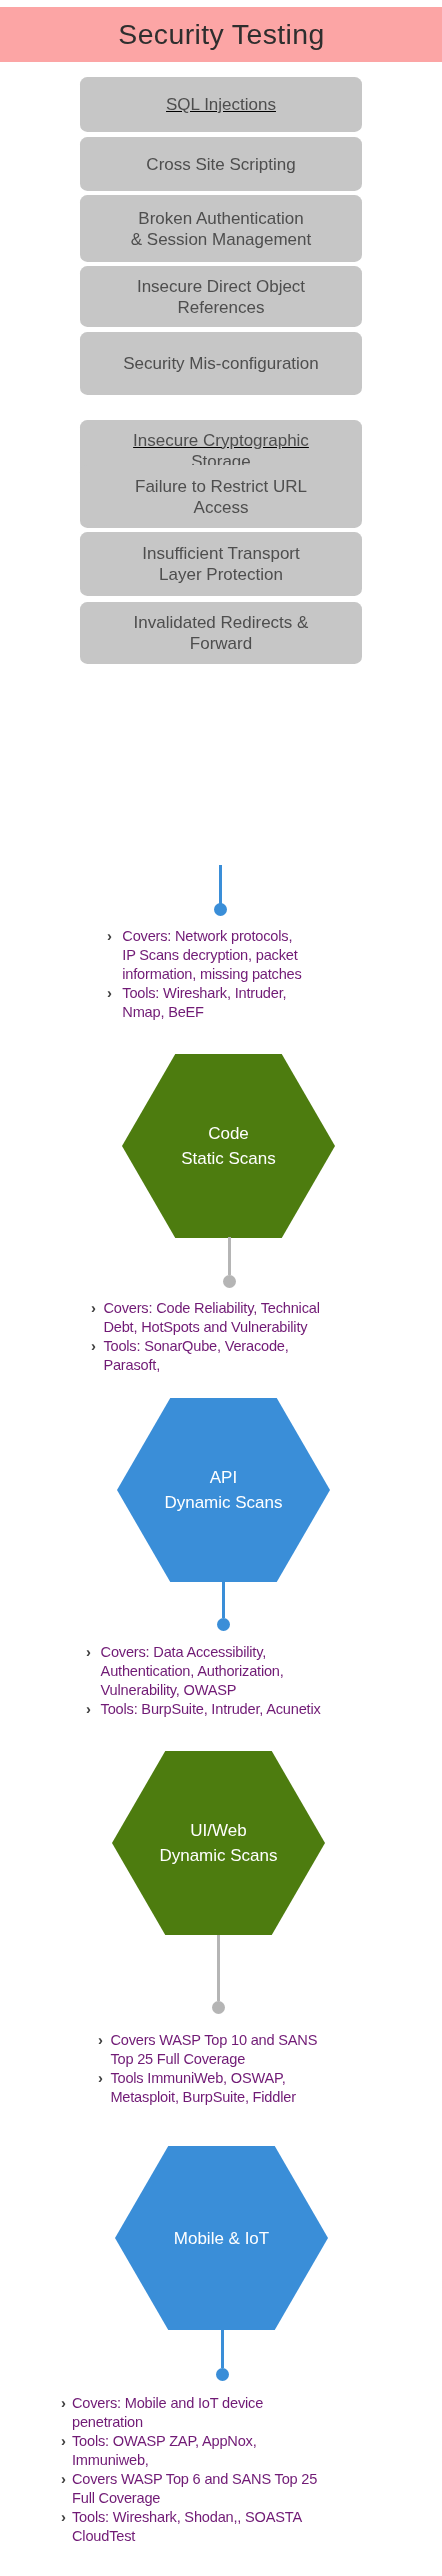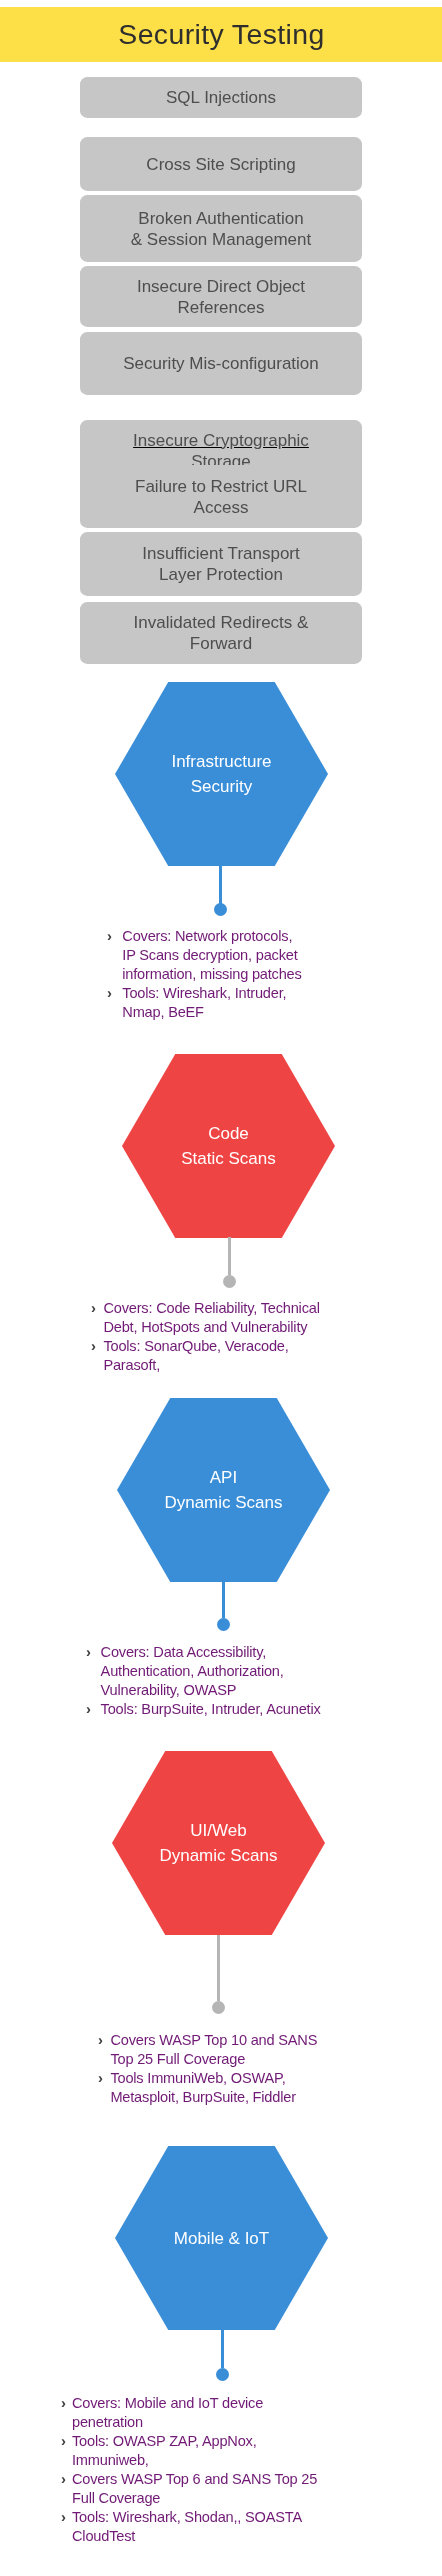--- a/index.html
+++ b/index.html
@@ -1,27 +1,27 @@
 <!DOCTYPE html>
 <html style="font-size:11.7px"><head>
 <meta charset="utf-8">
 <style>
   html,body{margin:0;padding:0;background:#ffffff;font-family:"Liberation Sans",sans-serif;}
   .canvas{position:relative;width:443px;height:2576px;margin:0 auto;background:#ffffff;overflow:hidden;}
-  .band{position:absolute;left:0;top:7.3px;width:443px;height:55px;background:#fde047;
+  .band{position:absolute;left:0;top:7.3px;width:443px;height:55px;background:#fca5a5;
         display:flex;align-items:center;justify-content:center;}
   .title{font-size:28.4px;color:#2e2e2e;letter-spacing:0.4px;white-space:pre;}
   .tbox{position:absolute;left:80px;width:282px;background:#c6c6c6;border-radius:7.3px;
         display:flex;align-items:center;justify-content:center;text-align:center;}
   .tbox span{white-space:pre;font-size:17px;line-height:21px;color:#4e4e4e;}
   .hex{position:absolute;width:213px;height:184px;
        clip-path:polygon(25% 0%,75% 0%,100% 50%,75% 100%,25% 100%,0% 50%);
        display:flex;align-items:center;justify-content:center;text-align:center;}
   .hex.blue{background:#3a8ed8;}
-  .hex.gray{background:#ef4444;}
+  .hex.gray{background:#4d7c0f;}
   .hex span{white-space:pre;color:#ffffff;font-size:17px;line-height:25px;}
   .stem{position:absolute;width:2.9px;}
   .stem.blue{background:#3a8ed8;}
   .stem.gray{background:#b5b5b5;}
   .dot{position:absolute;width:13px;height:13px;border-radius:50%;}
   .dot.blue{background:#3a8ed8;}
   .dot.gray{background:#b5b5b5;}
   .bullets{position:absolute;}
   .bi{display:flex;align-items:flex-start;}
   .bi .mk{flex:none;font-weight:700;font-size:14.6px;line-height:19px;color:#3f3f3f;}
@@ -29,21 +29,21 @@
 </style>
 </head>
 <body>
 
 <div class="canvas">
 
   <div class="band">
     <div class="title">Security Testing</div>
   </div>
 
-  <div class="tbox" style="top:77px;height:41px;">
+  <div class="tbox" style="top:77px;height:55px;text-decoration:underline;">
       <span>SQL Injections</span>
     </div>
   <div class="tbox" style="top:137px;height:54px;">
       <span>Cross Site Scripting</span>
     </div>
   <div class="tbox" style="top:195px;height:67px;">
       <span>Broken Authentication
 &amp; Session Management</span>
     </div>
   <div class="tbox" style="top:266px;height:61px;">
@@ -63,24 +63,20 @@
     </div>
   <div class="tbox" style="top:465px;height:63px;">
       <span>Failure to Restrict URL
 Access</span>
     </div>
   <div class="tbox" style="top:602px;height:62px;">
       <span>Invalidated Redirects &amp;
 Forward</span>
     </div>
 
-  <div class="hex blue" style="left:115px;top:682px;">
-    <span>Infrastructure
-Security</span>
-  </div>
   <div class="stem blue" style="left:219px;top:865px;height:39px;"></div>
   <div class="dot blue" style="left:214px;top:903px;"></div>
   <div class="bullets" style="left:107px;top:927px;width:230px;">
     <div class="bi">
         <span class="mk" style="width:15.3px;">›</span>
         <span class="bt">Covers: Network protocols,
 IP Scans decryption, packet
 information, missing patches</span>
       </div>
     <div class="bi">

